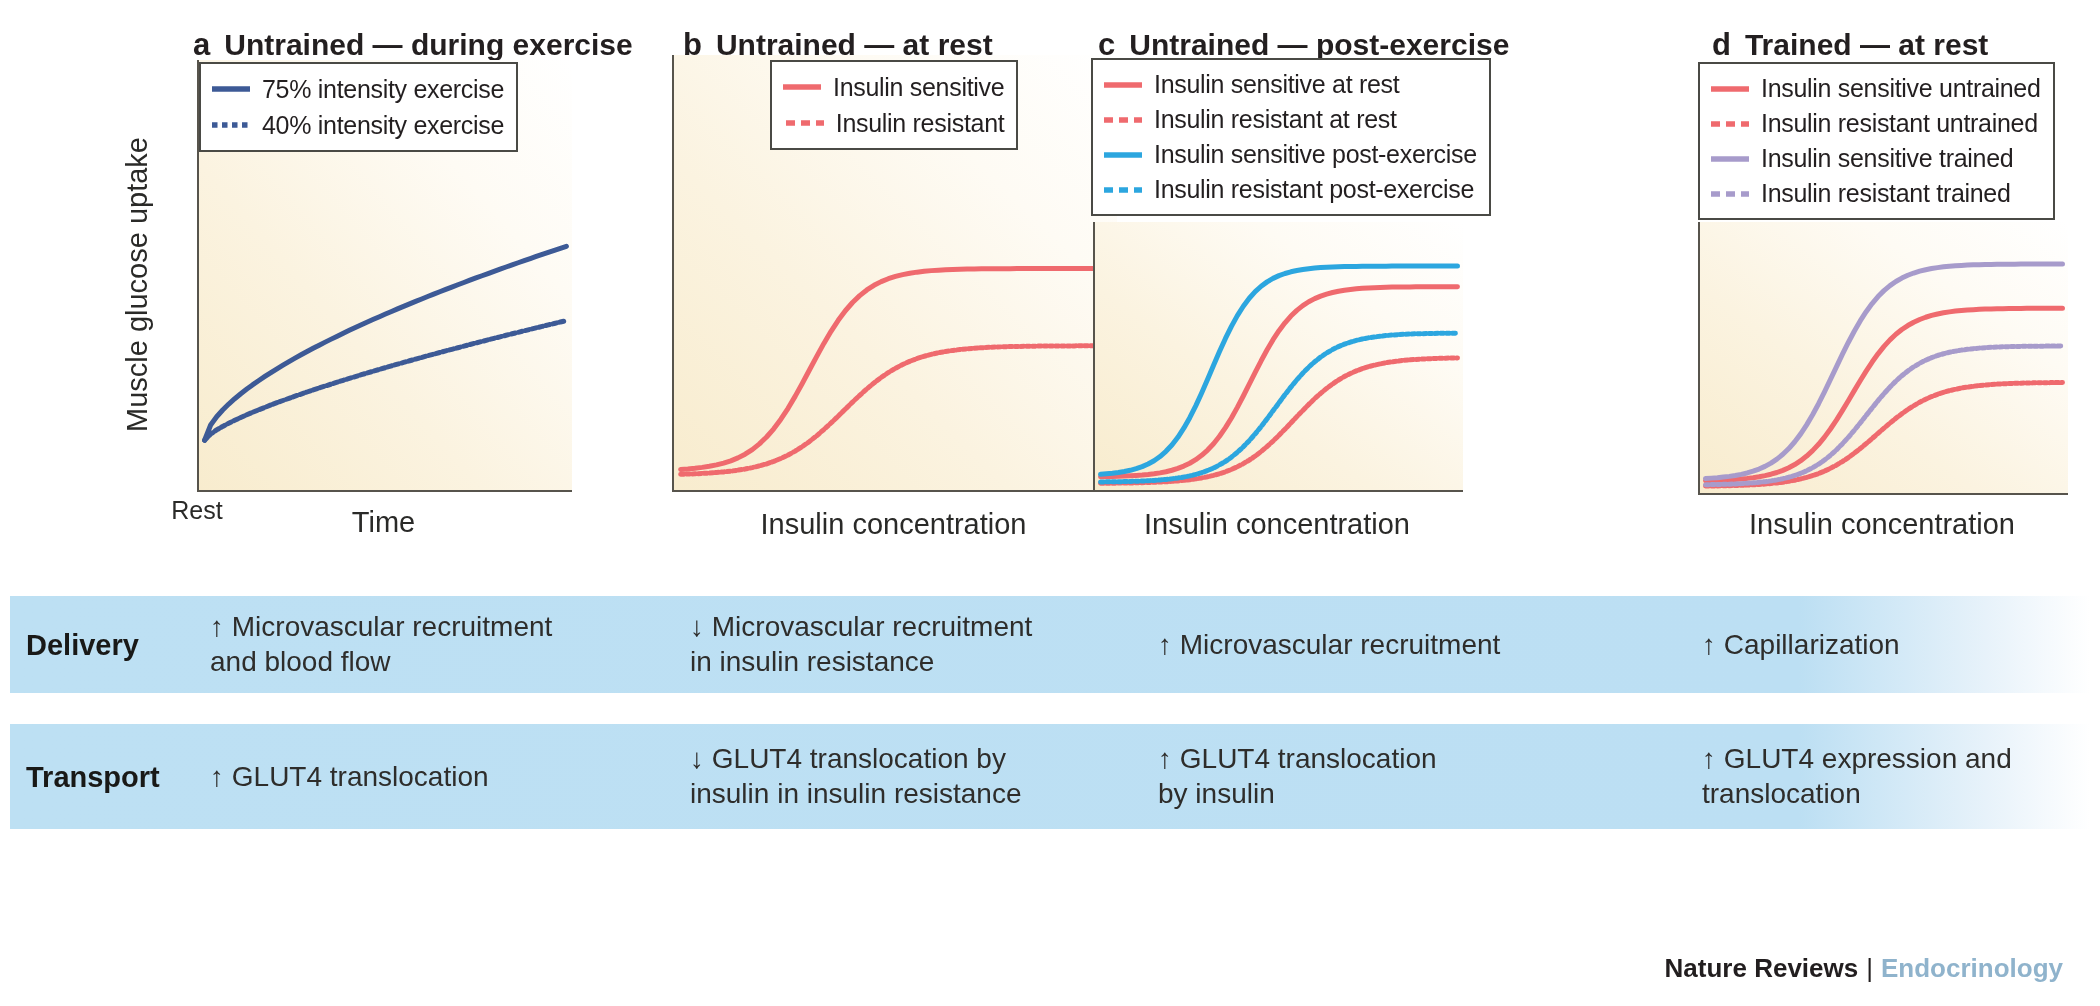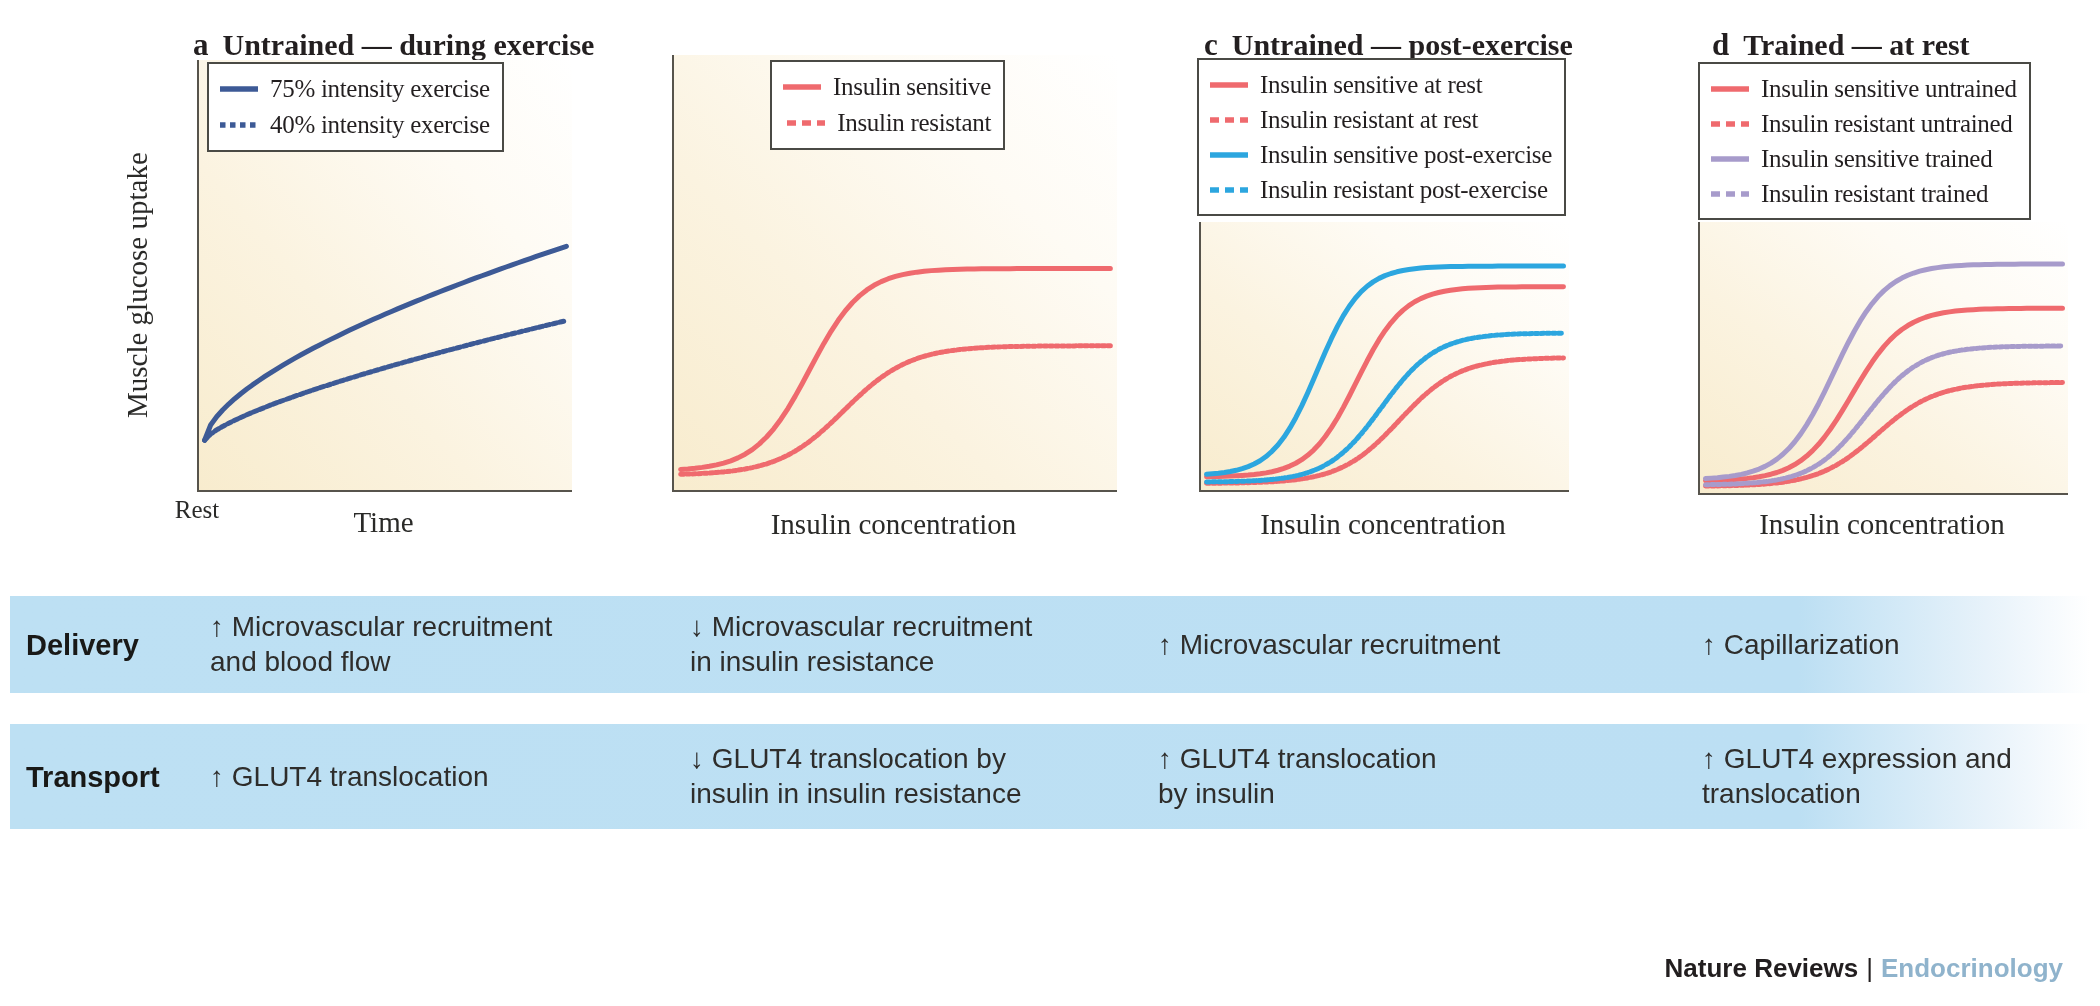--- a/index.html
+++ b/index.html
@@ -1,23 +1,23 @@
 <!DOCTYPE html>
 <html><head>
 <meta charset="utf-8">
 <style>
   html,body{margin:0;padding:0;background:#ffffff;}
   .fig{position:relative;width:2100px;height:1006px;background:#ffffff;overflow:hidden;
        font-family:"Liberation Sans", sans-serif;color:#231f20;}
 
   
-  .panel{position:absolute;top:0;height:575px;font-family:Liberation Serif, serif;}
+  .panel{position:absolute;top:0;height:575px;}
   .panel-a{left:105px;width:480px;}
   .panel-b{left:655px;width:480px;}
-  .panel-c{left:1187px;width:500px;}
+  .panel-c{left:1081px;width:500px;}
   .panel-d{left:1688px;width:412px;}
 
   .panel-title{position:absolute;top:2px;font-weight:bold;font-size:30px;white-space:nowrap;color:#231f20;}
   .panel-a .panel-title{left:88px;}
   .panel-b .panel-title{left:28px;}
   .panel-c .panel-title{left:17px;}
   .panel-d .panel-title{left:24px;}
   .panel-letter{margin-right:14px;font-size:31px;}
 
   .plot{position:absolute;border-left:2.5px solid #57544c;border-bottom:2.5px solid #57544c;
@@ -27,21 +27,21 @@
   .panel-c .plot{left:12px;top:222px;width:368px;height:268px;}
   .panel-d .plot{left:10px;top:222px;width:368px;height:271px;}
 
   svg.curves{position:absolute;left:0;top:0;width:100%;height:100%;display:block;}
   .curve{fill:none;stroke-width:5px;stroke-linecap:round;stroke-linejoin:round;}
   .curve.dashed{stroke-dasharray:3.4 2.4;}
   .panel-a .curve.dashed{stroke-dasharray:4.2 2.9;}
 
   .legend{position:absolute;background:#ffffff;border:2px solid #4a4a45;
           padding:7px 12px 7px 9px;display:inline-flex;flex-direction:column;justify-content:center;}
-  .panel-a .legend{left:8px;top:2px;}
+  .panel-a .legend{left:0;top:2px;}
   .panel-b .legend{left:96px;top:5px;align-items:flex-end;}
   .panel-c .legend{left:10px;top:58px;}
   .panel-d .legend{left:10px;top:62px;}
   .legend-row{display:flex;align-items:center;gap:10px;height:36px;}
   .panel-c .legend-row,.panel-d .legend-row{height:35px;}
   .legend-label{font-size:25px;letter-spacing:-0.3px;white-space:nowrap;color:#231f20;}
   .legend-swatch{flex:0 0 auto;display:block;}
   .legend-swatch.dashed line{stroke-dasharray:9 6;}
   .panel-a .legend-swatch.dashed line{stroke-dasharray:5.5 4.5;}
 
@@ -103,20 +103,21 @@
             </svg>
             <span class="legend-label">40% intensity exercise</span>
           </div>
         </div>
     </div>
     <div class="origin-label">Rest</div>
     <div class="axis-xlabel">Time</div>
   </section>
 
   <section class="panel panel-b">
+    <h2 class="panel-title"><span class="panel-letter">b</span><span>Untrained — at rest</span></h2>
     <div class="plot">
       <svg class="curves" viewBox="0 0 100 100" preserveAspectRatio="none">
           <path d="M1.50,95.26 L3.12,95.15 L4.73,95.00 L6.35,94.80 L7.97,94.55 L9.58,94.23 L11.20,93.82 L12.82,93.29 L14.43,92.62 L16.05,91.77 L17.67,90.71 L19.28,89.40 L20.90,87.82 L22.52,85.93 L24.13,83.72 L25.75,81.21 L27.37,78.42 L28.98,75.45 L30.60,72.36 L32.22,69.27 L33.83,66.30 L35.45,63.51 L37.07,61.00 L38.68,58.79 L40.30,56.90 L41.92,55.32 L43.53,54.01 L45.15,52.95 L46.77,52.10 L48.38,51.43 L50.00,50.90 L51.62,50.49 L53.23,50.17 L54.85,49.92 L56.47,49.72 L58.08,49.57 L59.70,49.46 L61.32,49.37 L62.93,49.30 L64.55,49.25 L66.17,49.21 L67.78,49.18 L69.40,49.16 L71.02,49.14 L72.63,49.13 L74.25,49.11 L75.87,49.11 L77.48,49.10 L79.10,49.10 L80.72,49.09 L82.33,49.09 L83.95,49.09 L85.57,49.09 L87.18,49.08 L88.80,49.08 L90.42,49.08 L92.03,49.08 L93.65,49.08 L95.27,49.08 L96.88,49.08 L98.50,49.08" stroke="#ef6a6e" vector-effect="non-scaling-stroke" class="curve solid"></path>
           <path d="M1.50,96.39 L3.12,96.34 L4.73,96.28 L6.35,96.20 L7.97,96.10 L9.58,95.98 L11.20,95.84 L12.82,95.66 L14.43,95.44 L16.05,95.18 L17.67,94.85 L19.28,94.46 L20.90,93.99 L22.52,93.42 L24.13,92.75 L25.75,91.96 L27.37,91.05 L28.98,90.01 L30.60,88.83 L32.22,87.52 L33.83,86.10 L35.45,84.59 L37.07,83.01 L38.68,81.40 L40.30,79.80 L41.92,78.24 L43.53,76.76 L45.15,75.38 L46.77,74.12 L48.38,73.00 L50.00,72.01 L51.62,71.15 L53.23,70.41 L54.85,69.78 L56.47,69.26 L58.08,68.82 L59.70,68.45 L61.32,68.15 L62.93,67.91 L64.55,67.70 L66.17,67.54 L67.78,67.41 L69.40,67.30 L71.02,67.21 L72.63,67.14 L74.25,67.08 L75.87,67.03 L77.48,67.00 L79.10,66.97 L80.72,66.94 L82.33,66.92 L83.95,66.91 L85.57,66.89 L87.18,66.88 L88.80,66.87 L90.42,66.87 L92.03,66.86 L93.65,66.86 L95.27,66.85 L96.88,66.85 L98.50,66.85" stroke="#ef6a6e" vector-effect="non-scaling-stroke" class="curve dashed"></path>
         </svg>
       <div class="legend">
           <div class="legend-row">
             <svg class="legend-swatch solid" width="42" height="12">
               <line x1="2" y1="6" x2="40" y2="6" stroke="#ef6a6e" stroke-width="5.5"></line>
             </svg>

